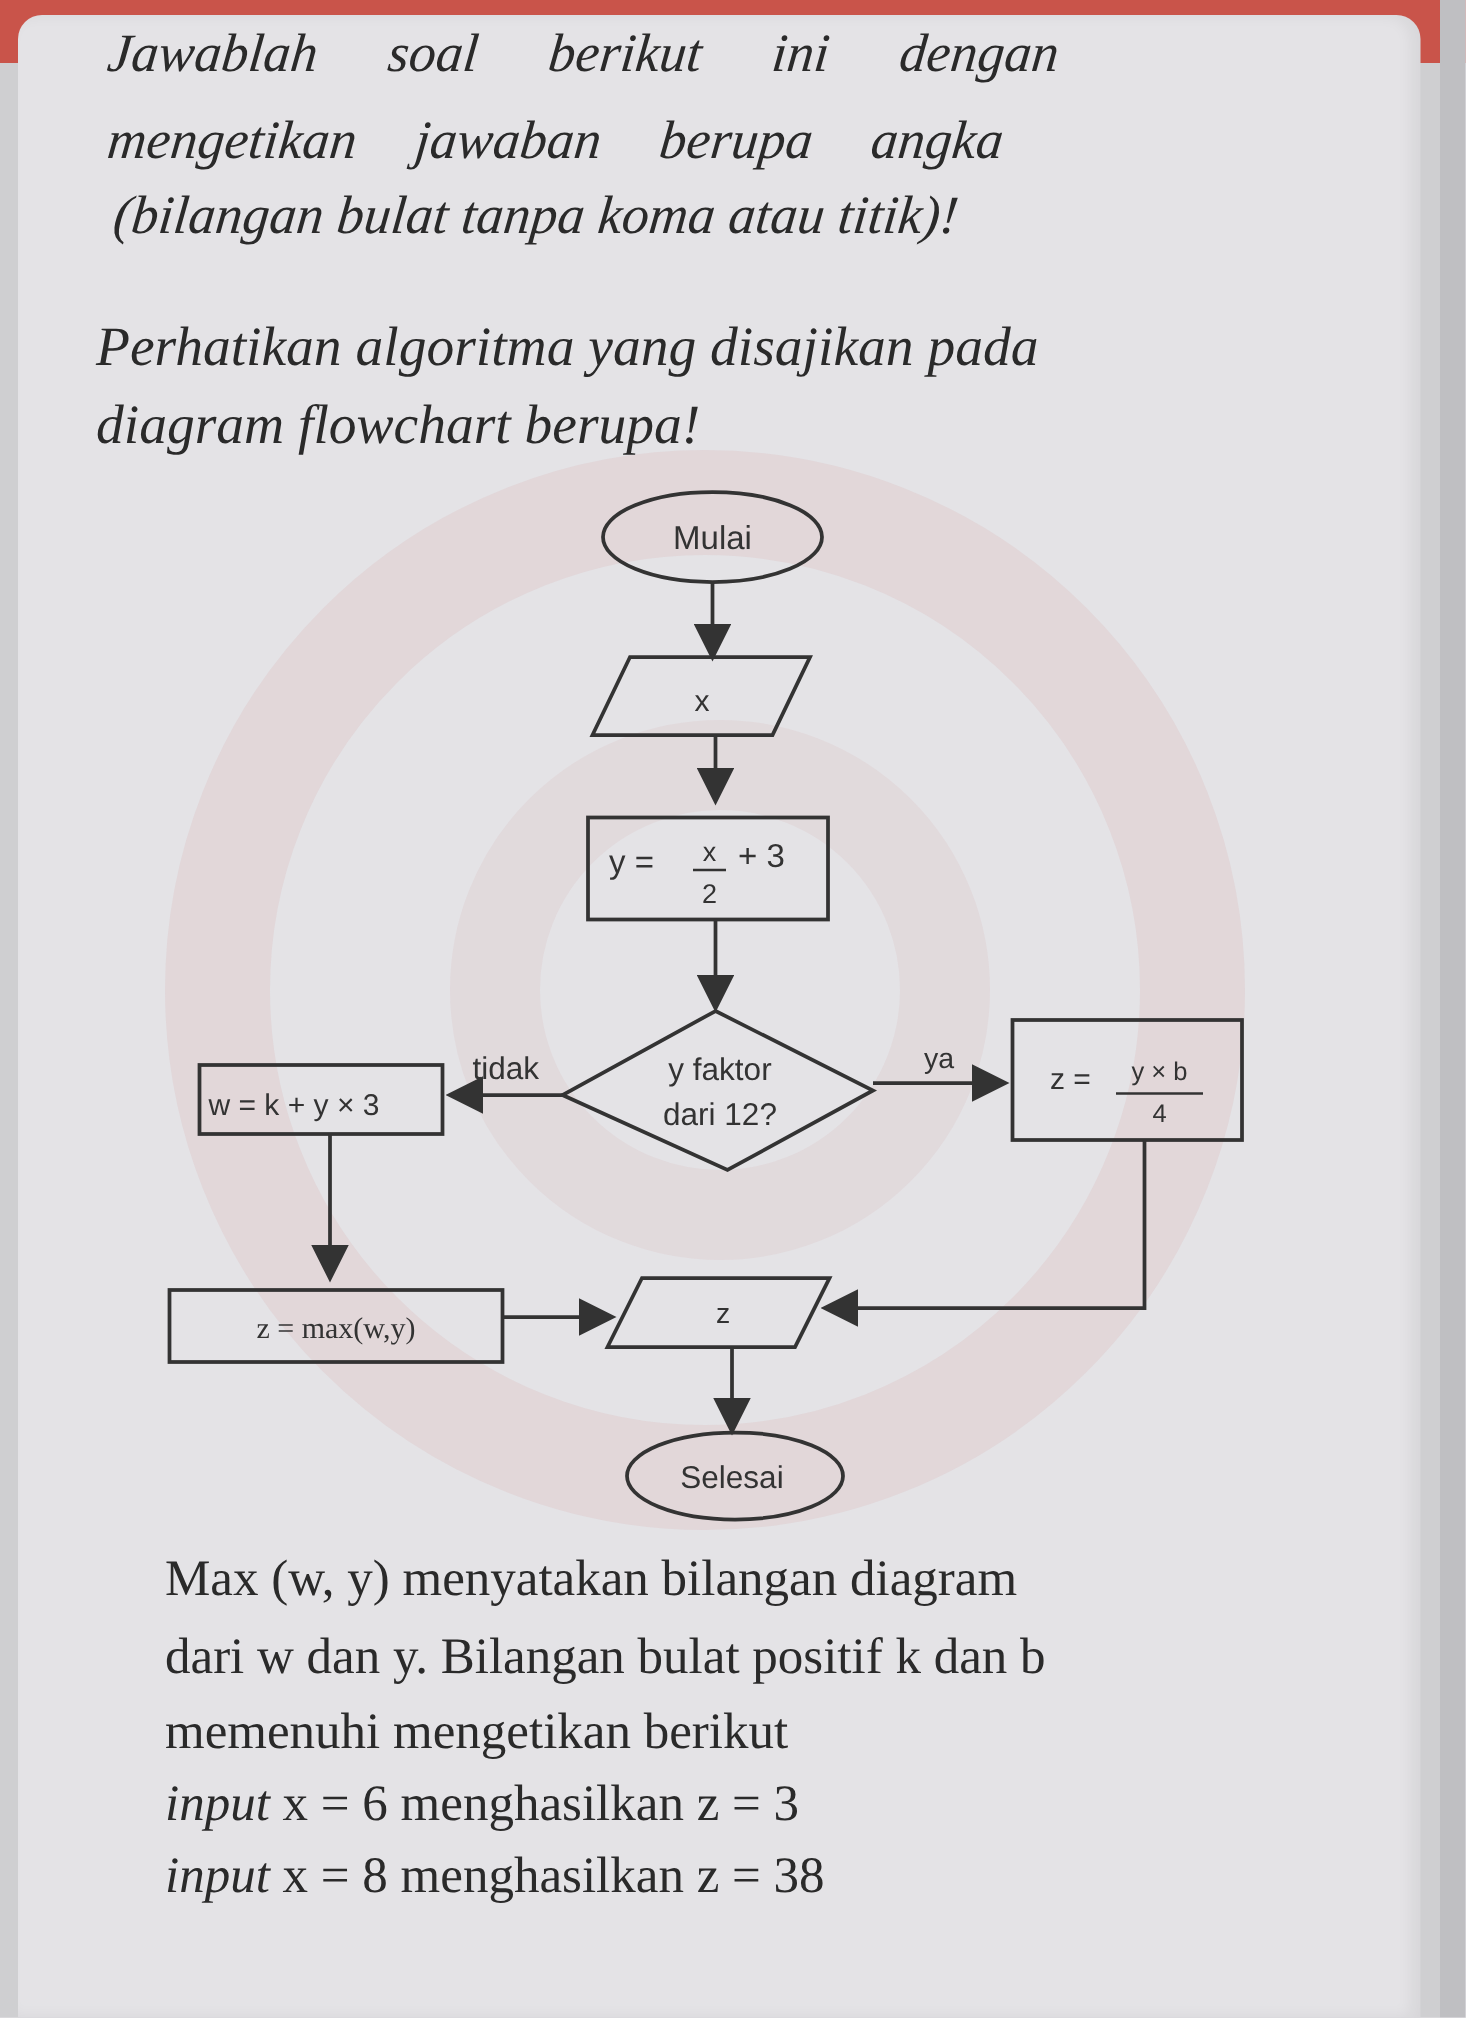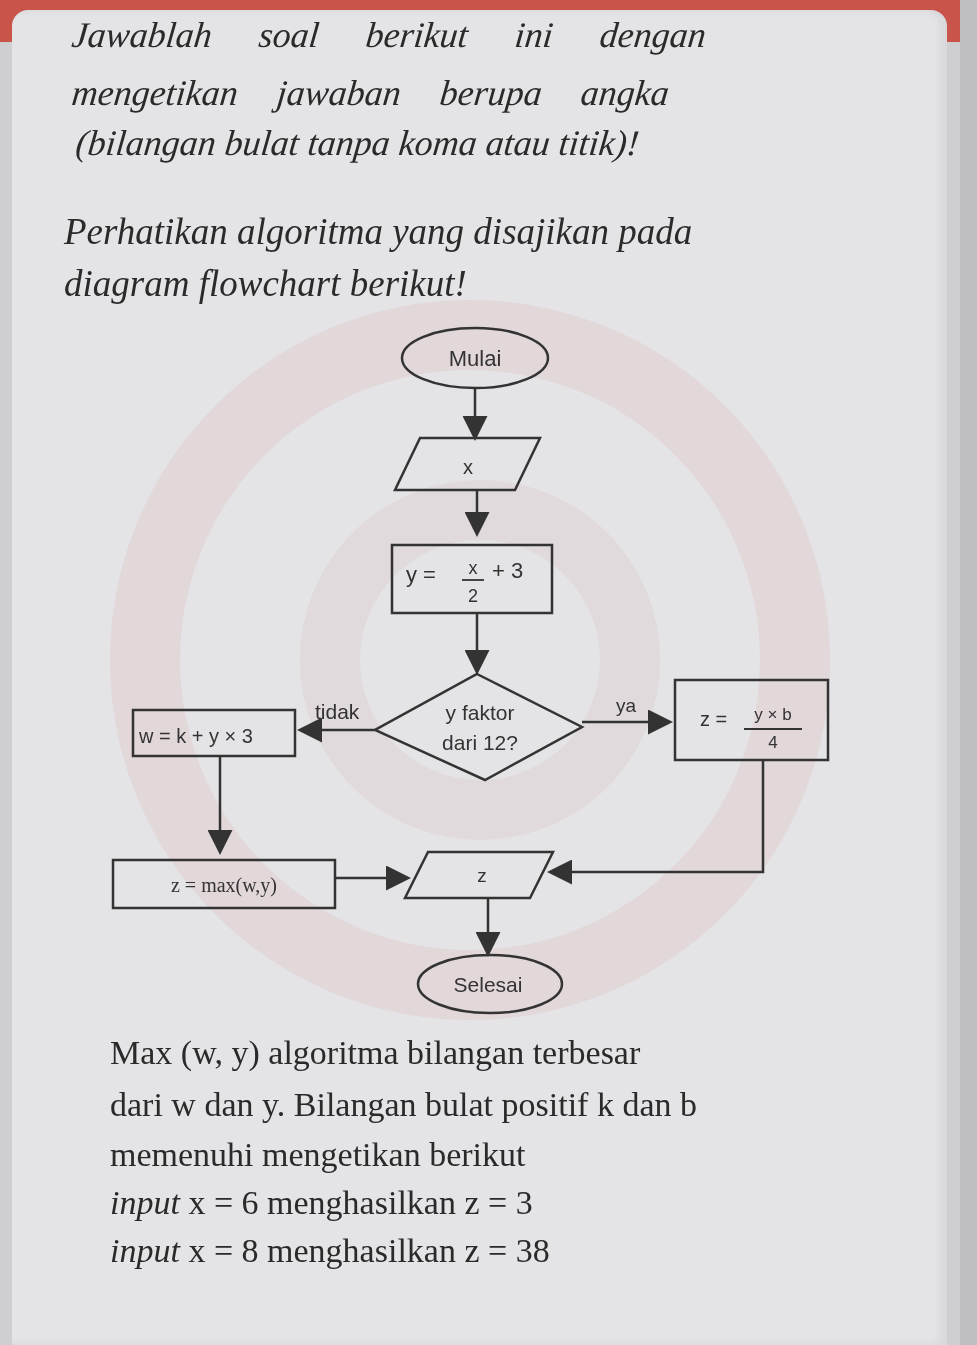--- a/index.html
+++ b/index.html
@@ -24,21 +24,21 @@
 <div class="page"></div>
 <div class="rightedge"></div>
 <div class="watermark"></div>
 <div class="watermark2"></div>
 
 <div class="txt intro j" style="top:14px;">Jawablah soal berikut ini dengan</div>
 <div class="txt intro j" style="top:72px;word-spacing:30px;">mengetikan jawaban berupa angka</div>
 <div class="txt intro" style="top:122px;left:76px;">(bilangan bulat tanpa koma atau titik)!</div>
 
 <div class="txt lead" style="top:210px;">Perhatikan algoritma yang disajikan pada</div>
-<div class="txt lead" style="top:262px;">diagram flowchart berikut!</div>
+<div class="txt lead" style="top:262px;">diagram flowchart berupa!</div>
 
 <svg style="position:absolute;left:0;top:0" width="977" height="1345">
   <defs>
     <marker id="ah" markerWidth="10" markerHeight="10" refX="8" refY="5" orient="auto">
       <path d="M0,0 L10,5 L0,10 z" fill="#333"></path>
     </marker>
   </defs>
   <g stroke="#333" stroke-width="2.5" fill="none">
 
     <ellipse cx="475" cy="358" rx="73" ry="30"></ellipse>
@@ -82,21 +82,21 @@
   <text x="616" y="712" font-size="19">ya</text>
   <text x="139" y="743" font-size="20">w = k + y × 3</text>
   <text x="700" y="726" font-size="20">z =</text>
   <text x="773" y="720" font-size="17" text-anchor="middle">y × b</text>
   <text x="773" y="748" font-size="17" text-anchor="middle">4</text>
   <text x="224" y="892" font-size="20" text-anchor="middle" style="font-family:'Liberation Serif',serif">z = max(w,y)</text>
   <text x="482" y="882" font-size="19" text-anchor="middle">z</text>
   <text x="488" y="992" font-size="21" text-anchor="middle">Selesai</text>
 </svg>
 
-<div class="txt body" style="top:1034px;">Max (w, y) algoritma bilangan terbesar</div>
+<div class="txt body" style="top:1034px;">Max (w, y) menyatakan bilangan diagram</div>
 <div class="txt body" style="top:1086px;">dari w dan y. Bilangan bulat positif k dan b</div>
 <div class="txt body" style="top:1136px;">memenuhi mengetikan berikut</div>
 <div class="txt body" style="top:1184px;text-align:center;">
   <span class="it">input</span>
   <span>x = 6 menghasilkan z = 3</span>
 </div>
 <div class="txt body" style="top:1232px;">
   <span class="it">input</span>
   <span>x = 8 menghasilkan z = 38</span>
 </div>

